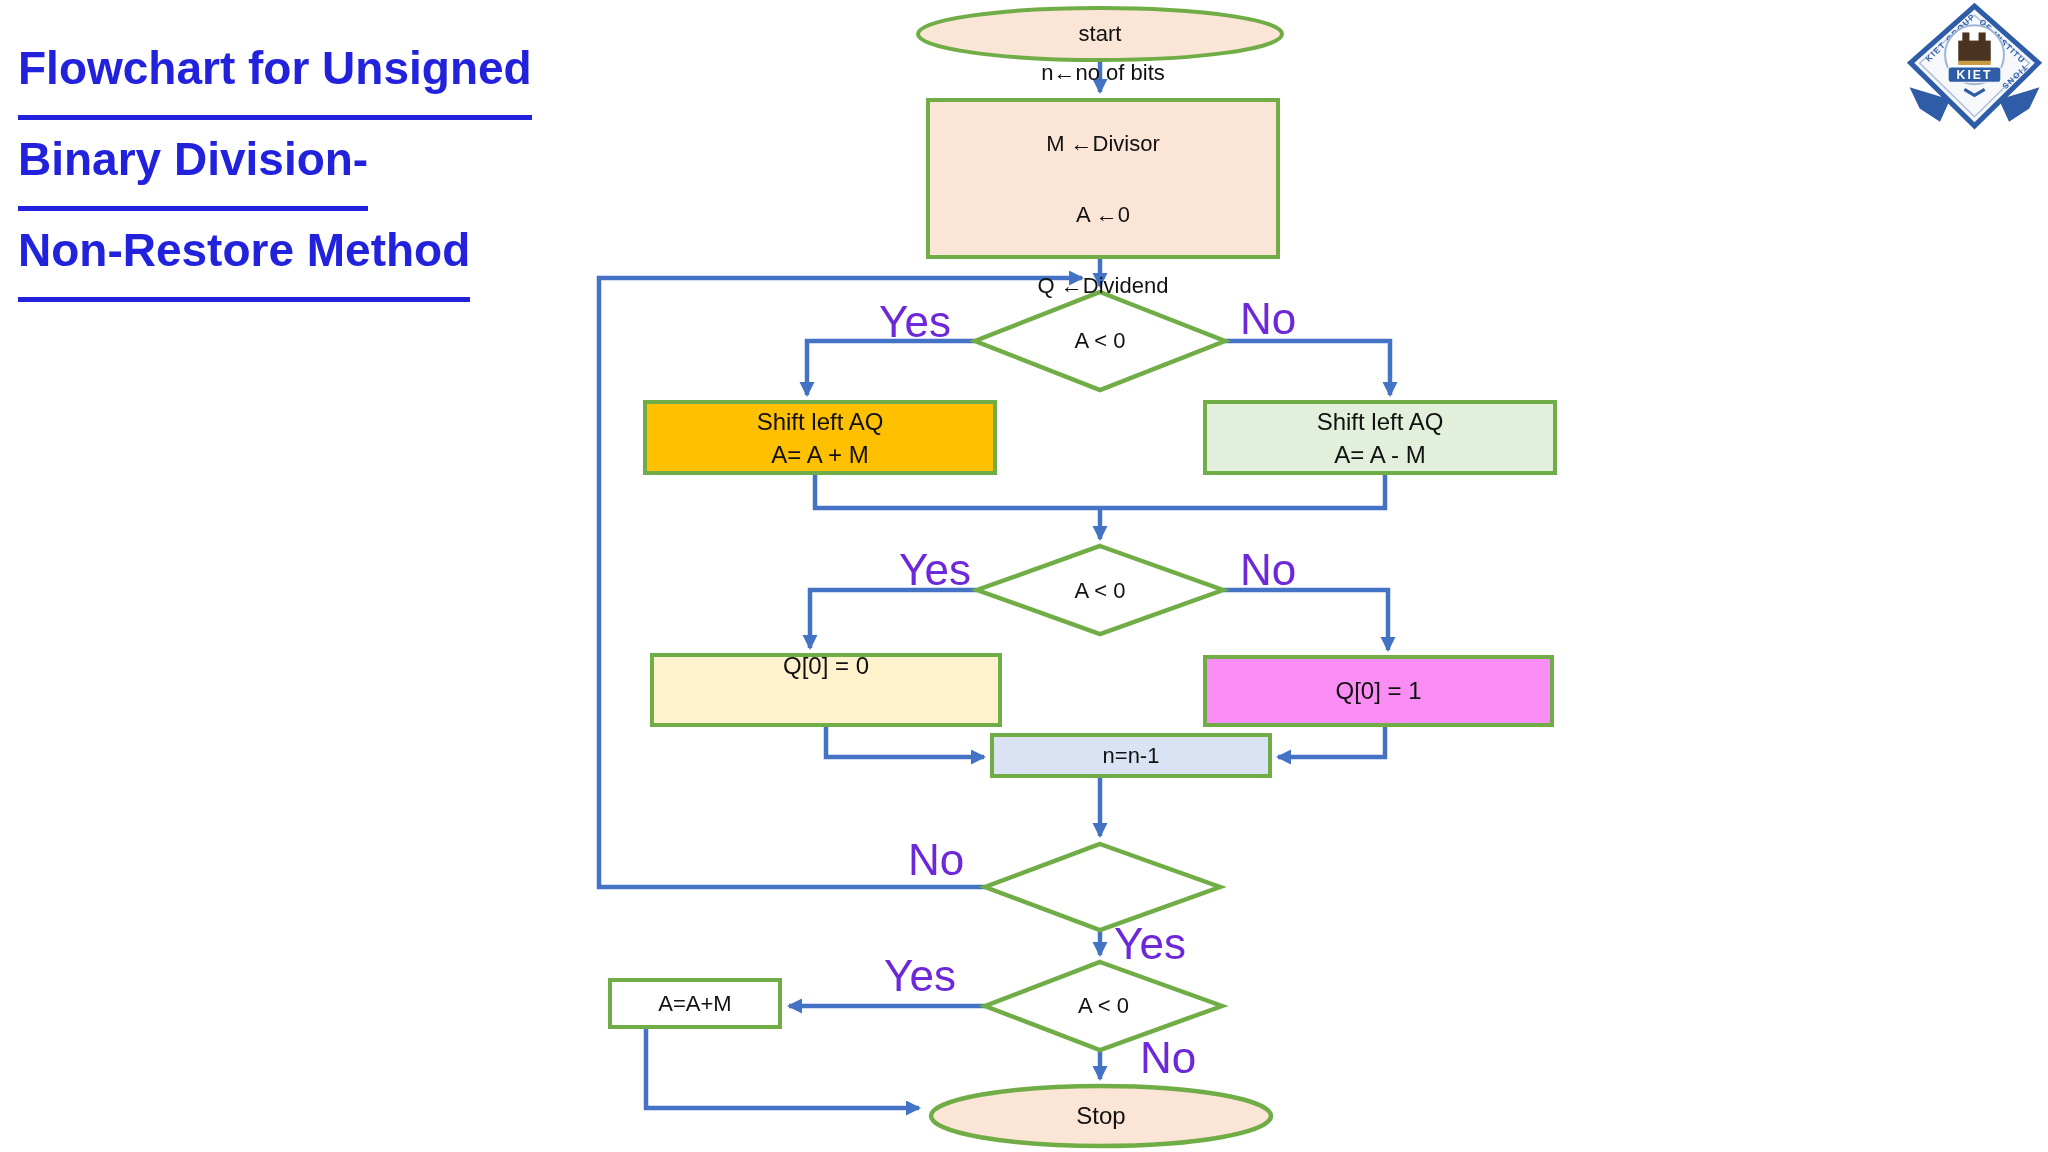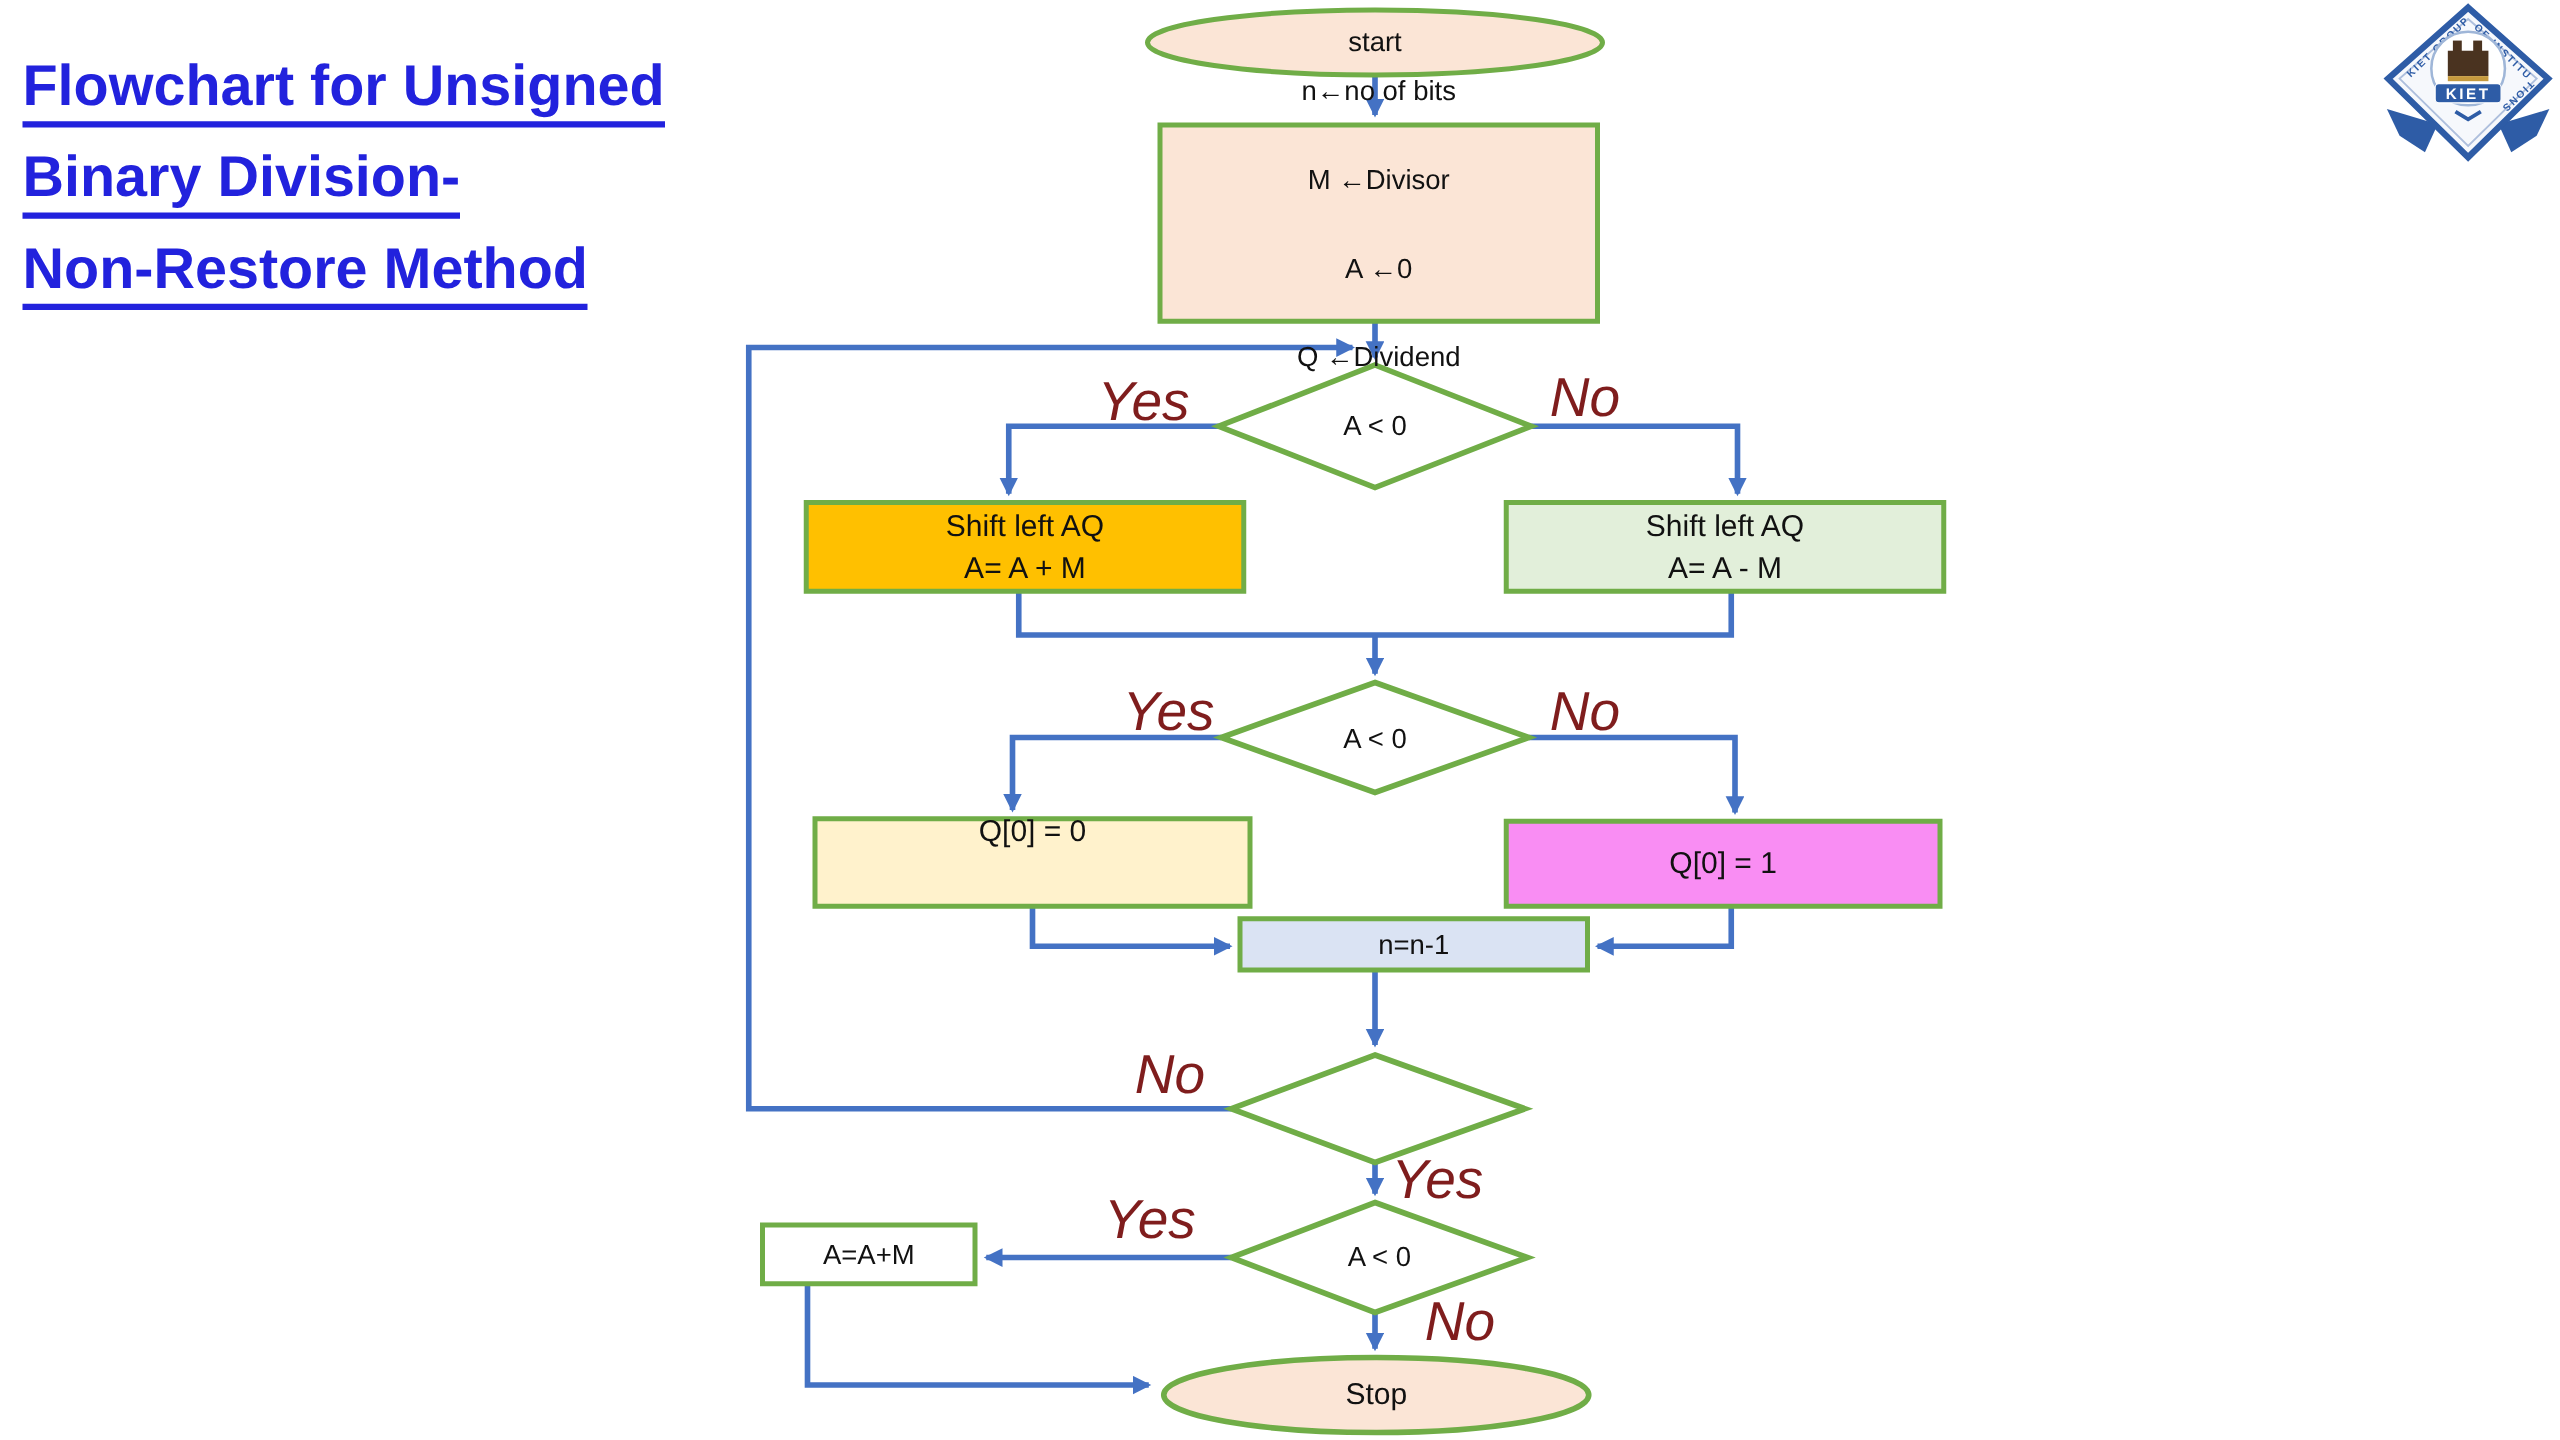--- a/index.html
+++ b/index.html
@@ -13,32 +13,32 @@
   .title{
     position:absolute;left:18px;top:14px;
     color:#2222dd;
     font-size:46px;font-weight:bold;
     line-height:1.0;
   }
   .title .tline{display:block;margin-bottom:16px;}
   .title .tline span{
     display:inline-block;
     border-bottom:5px solid #2222dd;
-    padding-bottom:6px;
+    padding-bottom:24px;
   }
   .flow{position:absolute;left:0;top:0;}
   .label{
     position:absolute;
     display:flex;align-items:center;justify-content:center;
     color:#111;text-align:center;
     white-space:pre;
   }
   .lbl-sm{font-size:22px;}
   .lbl-md{font-size:24px;}
-  .yesno{font-size:44px;color:#7f1d1d;font-style:italic;}
+  .yesno{font-size:44px;color:#6d28d9;}
   .multiline{flex-direction:column;}
   .multiline div{line-height:35px;}
   .box2line div{line-height:33px;font-size:24px;}
   .logo{position:absolute;left:1902px;top:2px;}
 </style>
 </head>
 <body>
 
 <div id="slide">
 

